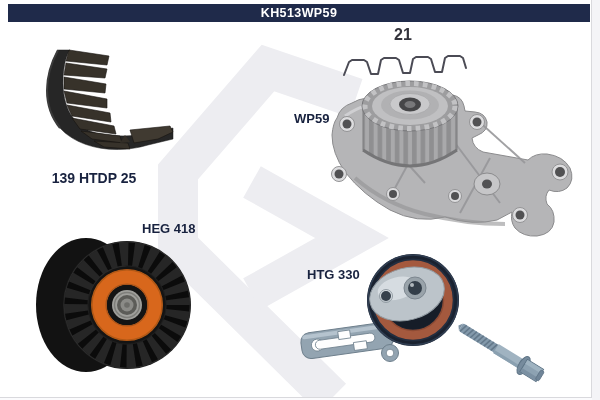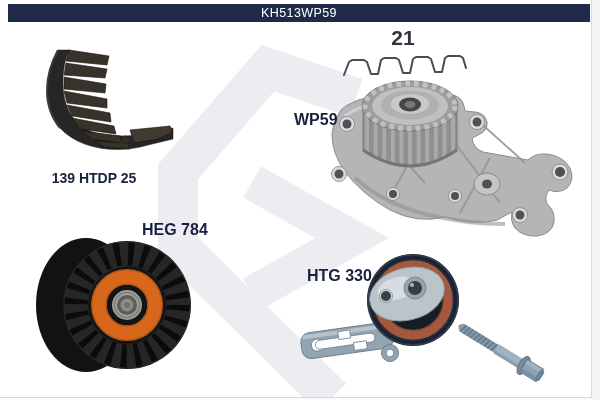--- a/index.html
+++ b/index.html
@@ -1,28 +1,28 @@
 <!DOCTYPE html>
 <html><head>
 <meta charset="utf-8">
 <style>
   html,body{margin:0;padding:0;background:#ffffff;}
   #stage{position:relative;width:600px;height:400px;background:#ffffff;overflow:hidden;
          font-family:"Liberation Sans","DejaVu Sans",sans-serif;}
   .abs{position:absolute;}
   #header-bar{left:8px;top:4px;width:582px;height:18px;background:#1f2a4a;
-              color:#ffffff;font-size:12.5px;font-weight:normal;letter-spacing:.4px;
+              color:#ffffff;font-size:12.5px;font-weight:bold;letter-spacing:.4px;
               line-height:18px;text-align:center;}
-  .part-label{color:#18223f;font-weight:bold;font-size:16px;white-space:nowrap;}
+  .part-label{color:#18223f;font-weight:bold;font-size:13px;white-space:nowrap;}
   #belt-label{left:38px;top:170px;width:112px;text-align:center;font-size:14px;}
   #pump-label{left:294px;top:111px;}
   #idler-label{left:142px;top:221px;}
   #tensioner-label{left:307px;top:267px;}
   #tooth-count-box{left:338px;top:26px;width:130px;text-align:center;
-                   color:#33333c;font-weight:600;font-size:21px;}
+                   color:#33333c;font-weight:600;font-size:16px;}
   #right-edge-border{right:0;top:0;bottom:0;width:8px;background:#f4f4f7;border-left:1px solid #d9d9dd;}
   #bottom-edge-border{left:0;right:8px;bottom:0;height:2px;background:#fbfbfd;border-top:1px solid #d9d9dd;}
   svg{display:block;}
 </style>
 </head>
 <body>
 
 <div id="stage">
 
   <svg class="abs" style="left:0;top:0" width="600" height="400" viewBox="0 0 600 400">
@@ -141,21 +141,21 @@
     <circle cx="99" cy="72" r="28" fill="none" stroke="#d8671c" stroke-width="15"></circle>
     <circle cx="99" cy="72" r="35.2" fill="none" stroke="#b05816" stroke-width="1.6"></circle>
     <circle cx="99" cy="72" r="20.8" fill="none" stroke="#a9551b" stroke-width="1.6"></circle>
     <circle cx="99" cy="72" r="17.5" fill="none" stroke="#141414" stroke-width="5"></circle>
     <circle cx="99" cy="72" r="15" fill="#9f9f9b"></circle>
     <circle cx="99" cy="72" r="12.5" fill="none" stroke="#7e7e7a" stroke-width="1.5"></circle>
     <circle cx="99" cy="72" r="10" fill="#5c5c58"></circle>
     <circle cx="99" cy="72" r="6.5" fill="#8b8b87"></circle>
     <circle cx="99" cy="72" r="2.8" fill="#6e6e6a"></circle>
   </svg>
-  <div id="idler-label" class="abs part-label">HEG 784</div>
+  <div id="idler-label" class="abs part-label">HEG 418</div>
 
   <svg class="abs" style="left:293px;top:243px" width="175" height="130" viewBox="0 0 175 130">
 
     <g transform="rotate(-8 57 97)">
       <rect x="8" y="84" width="92" height="26" rx="9" fill="#93a4b1" stroke="#6e7f8c"></rect>
       <rect x="10" y="86" width="88" height="4" rx="2" fill="#c3d0da" opacity="0.7"></rect>
       <circle cx="24" cy="97.5" r="6" fill="#fefefe" stroke="#6e7f8c" stroke-width="0.8"></circle>
       <rect x="22" y="93" width="60" height="9" rx="4.5" fill="#fefefe" stroke="#6e7f8c" stroke-width="0.8"></rect>
       <rect x="46" y="87" width="12" height="8" fill="#fefefe" stroke="#6e7f8c" stroke-width="0.8"></rect>
       <rect x="60" y="100" width="13" height="8" fill="#fefefe" stroke="#6e7f8c" stroke-width="0.8"></rect>

